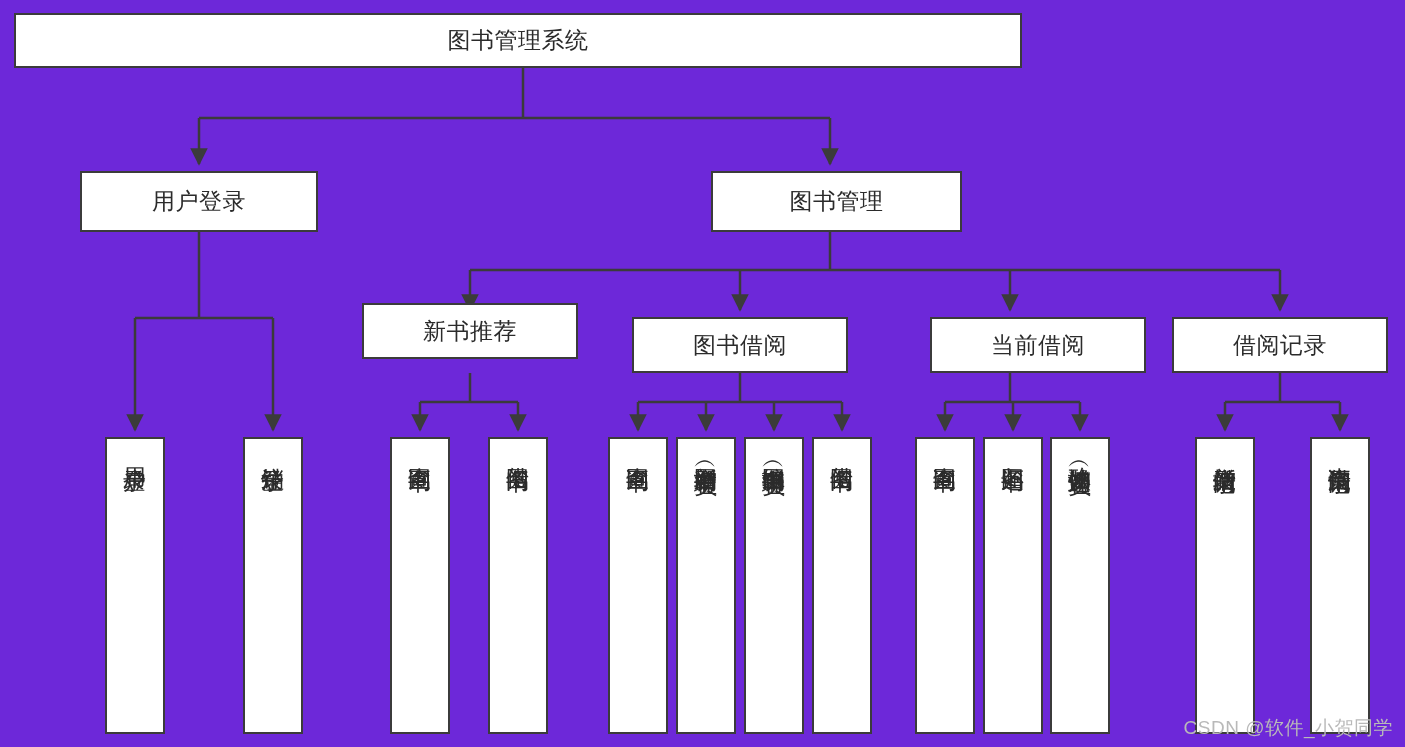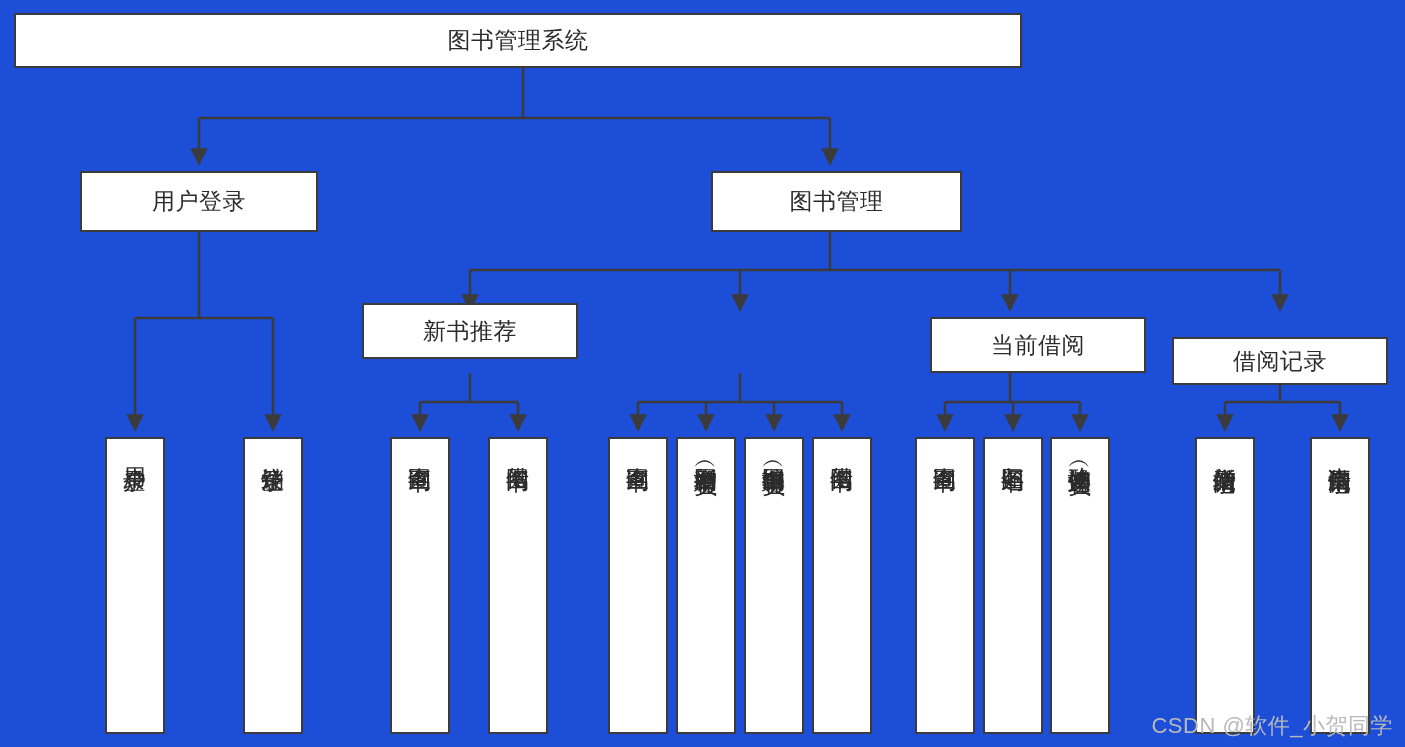--- a/index.html
+++ b/index.html
@@ -7,21 +7,21 @@
     padding: 0;
     background: #ffffff;
   }
   body {
     font-family: "Liberation Sans", "DejaVu Sans", sans-serif;
   }
   #canvas {
     position: relative;
     width: 1405px;
     height: 747px;
-    background: #1d4ed8;
+    background: #6d28d9;
     overflow: hidden;
   }
   #edges {
     position: absolute;
     left: 0;
     top: 0;
     width: 1405px;
     height: 747px;
   }
   .node {
@@ -56,21 +56,21 @@
     text-orientation: upright;
     font-size: 23px;
     line-height: 1.05;
     letter-spacing: 1px;
     white-space: nowrap;
   }
   #watermark {
     position: absolute;
     right: 12px;
     bottom: 6px;
-    font-size: 22px;
+    font-size: 19px;
     color: #b9b9b9;
     letter-spacing: 0.5px;
     white-space: nowrap;
     pointer-events: none;
   }
 </style>
 </head>
 <body>
 
 <div id="canvas">
@@ -132,24 +132,27 @@
   <div class="node h" style="left:80px; top:171px; width:238px; height:61px;">
     <span class="node-label">用户登录</span>
   </div>
   <div class="node h" style="left:711px; top:171px; width:251px; height:61px;">
     <span class="node-label">图书管理</span>
   </div>
 
   <div class="node h" style="left:362px; top:303px; width:216px; height:56px;">
     <span class="node-label">新书推荐</span>
   </div>
+  <div class="node h" style="left:632px; top:317px; width:216px; height:56px;">
+    <span class="node-label">图书借阅</span>
+  </div>
   <div class="node h" style="left:930px; top:317px; width:216px; height:56px;">
     <span class="node-label">当前借阅</span>
   </div>
-  <div class="node h" style="left:1172px; top:317px; width:216px; height:48px;margin-top:20px;">
+  <div class="node h" style="left:1172px; top:317px; width:216px; height:56px;">
     <span class="node-label">借阅记录</span>
   </div>
 
   <div class="node v" style="left:105px; top:437px; width:60px; height:297px;">
     <span class="node-label">用户登录</span>
   </div>
   <div class="node v" style="left:243px; top:437px; width:60px; height:297px;">
     <span class="node-label">注销登录</span>
   </div>
 

